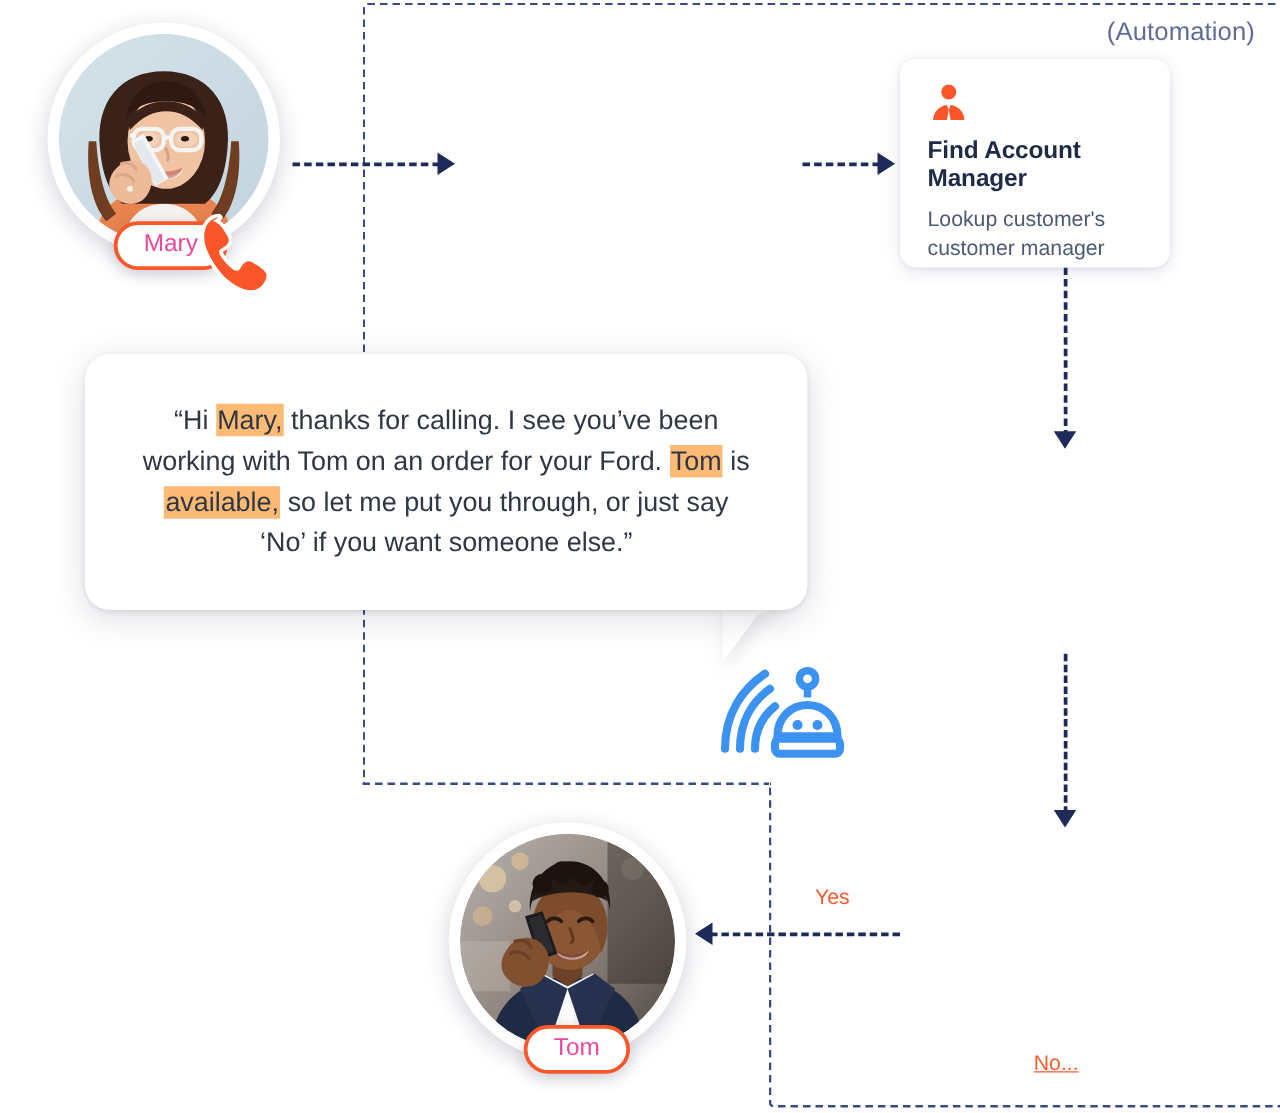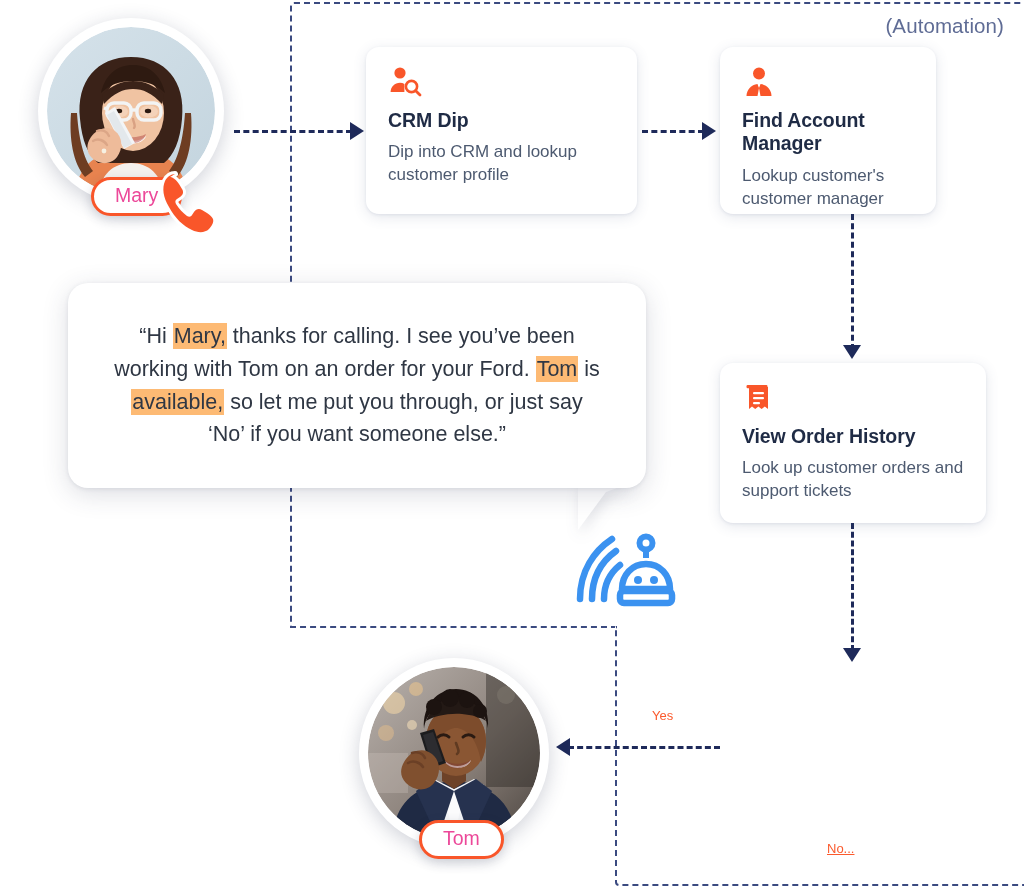--- a/index.html
+++ b/index.html
@@ -145,21 +145,21 @@
   #arrow-find-to-order{ left: 811px; top: 345px; }
   
   #conn-order-to-avail{ left: 819px; top: 523px; height: 128px; }
   #arrow-order-to-avail{ left: 811px; top: 648px; }
   
   #conn-avail-to-tom  { left: 536px; top: 746px; width: 152px; }
   #arrow-avail-to-tom { left: 524px; top: 738px; }
 
   .branch-label {
     position: absolute;
-    font-size: 13px;
+    font-size: 17px;
     color: #fb5a2d;
     white-space: nowrap;
   }
   #label-yes { left: 620px; top: 708px; }
   #label-no  { left: 795px; top: 841px; text-decoration: underline; }
 
   
   .avatar-wrap { position: absolute; }
   .avatar-ring {
     position: relative;
@@ -277,53 +277,32 @@
 
   <div class="conn-v" id="conn-order-to-avail"></div>
   <div class="arrow arrow-down" id="arrow-order-to-avail"></div>
 
   <div class="conn-h" id="conn-avail-to-tom"></div>
   <div class="arrow arrow-left" id="arrow-avail-to-tom"></div>
 
   <div class="branch-label" id="label-yes">Yes</div>
   <div class="branch-label" id="label-no">No...</div>
 
-  <div class="card" id="card-crm-dip">
-    <svg class="card-icon" viewBox="0 0 34 34">
-      <circle cx="12" cy="7" r="5.6" fill="#f9562a"></circle>
-      <path d="M2.6 26c0-5.1 4.2-9.2 9.4-9.2 1.6 0 3.1.4 4.4 1.1v8.1z" fill="#f9562a"></path>
-      <circle cx="23.5" cy="20.5" r="5.6" fill="none" stroke="#f9562a" stroke-width="2.6"></circle>
-      <line x1="27.7" y1="24.7" x2="32" y2="29" stroke="#f9562a" stroke-width="2.8" stroke-linecap="round"></line>
-    </svg>
-    <div class="card-title">CRM Dip</div>
-    <div class="card-desc">Dip into CRM and lookup customer profile</div>
-  </div>
 
   <div class="card" id="card-find-manager">
     <svg class="card-icon" viewBox="0 0 34 34">
       <circle cx="17" cy="7.6" r="6" fill="#f9562a"></circle>
       <path d="M4.5 30c0-6.2 4.7-11.3 11-12.1l1.5 4-1.5 8.1z" fill="#f9562a"></path>
       <path d="M29.5 30c0-6.2-4.7-11.3-11-12.1l-1.5 4 1.5 8.1z" fill="#f9562a"></path>
       <path d="M15.5 17.1h3l-1.5 3.6z" fill="#ffffff"></path>
     </svg>
     <div class="card-title">Find Account Manager</div>
     <div class="card-desc">Lookup customer's customer manager</div>
   </div>
 
-  <div class="card" id="card-order-history">
-    <svg class="card-icon" viewBox="0 0 34 34">
-      <path d="M7 5h19v22l-3.2-2.4L19.6 27l-3.2-2.4L13.2 27 10 24.6 7 27z" fill="#f9562a"></path>
-      <rect x="4.5" y="3" width="21" height="3.2" rx="1.2" fill="#f9562a"></rect>
-      <rect x="11" y="10" width="11" height="2.2" rx="1" fill="#ffffff"></rect>
-      <rect x="11" y="15" width="11" height="2.2" rx="1" fill="#ffffff"></rect>
-      <rect x="11" y="20" width="7" height="2.2" rx="1" fill="#ffffff"></rect>
-    </svg>
-    <div class="card-title">View Order History</div>
-    <div class="card-desc">Look up customer orders and support tickets</div>
-  </div>
 
 
   <div class="avatar-wrap" id="avatar-mary-wrap">
     <div class="avatar-ring" id="avatar-mary-ring">
       <div class="avatar-photo" id="avatar-mary-photo">
         <svg viewBox="0 0 168 168" width="168" height="168">
           <defs>
             <clipPath id="clipMary">
                 <circle cx="84" cy="84" r="84"></circle>
               </clipPath>

